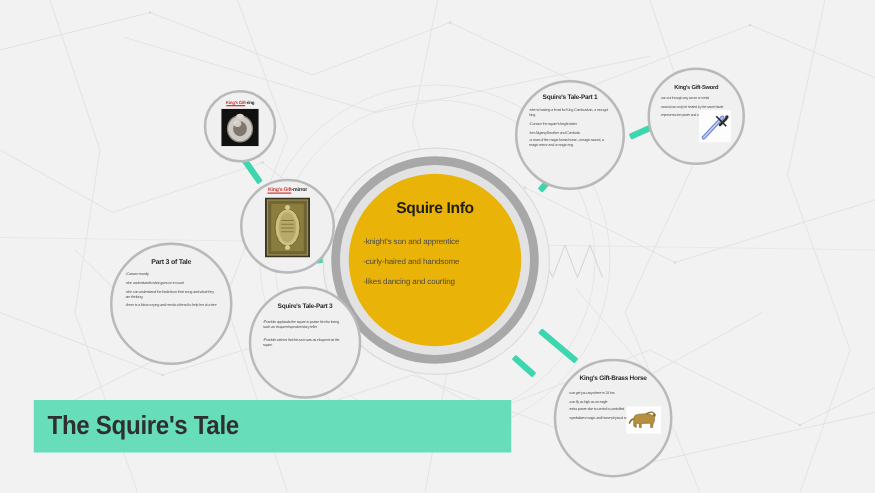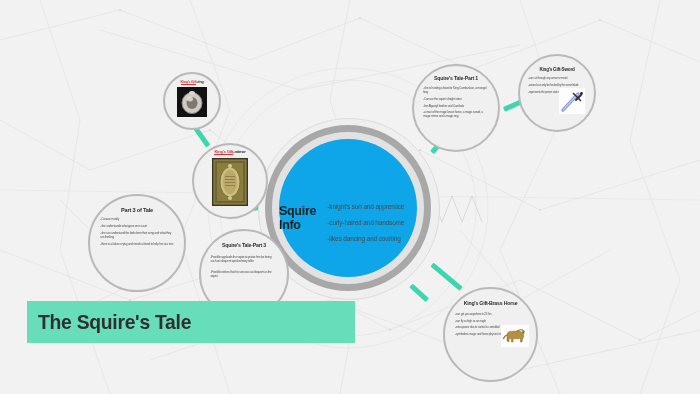--- a/index.html
+++ b/index.html
@@ -39,34 +39,34 @@
     position:absolute;left:258px;top:118px;width:180px;height:180px;
     border-radius:50%;border:1px solid #dcdcdc;background:#efefef;
   }
   #center-ring{
     position:absolute;left:265px;top:125px;width:166px;height:166px;
     border-radius:50%;border:7px solid #a8a8a8;background:#e2e2e2;
     box-sizing:border-box;
   }
   #center-node{
     position:absolute;left:279px;top:139px;width:138px;height:138px;
-    border-radius:50%;background:#0ea5e9;
-    display:flex;align-items:center;justify-content:flex-start;
+    border-radius:50%;background:#eab308;
+    display:flex;flex-direction:column;align-items:center;justify-content:flex-start;
     box-sizing:border-box;padding-top:20px;
   }
   #center-node .c-title{font-size:12.5px;font-weight:bold;color:#1f1f1f;letter-spacing:-0.3px;}
   #center-node .c-list{margin-top:17px;width:115px;}
   #center-node .c-line{font-size:6.4px;color:#4a4a4a;margin-bottom:9px;letter-spacing:-0.1px;}
 
   
   .conn{position:absolute;background:#3ed6ae;border-radius:1px;transform-origin:0 50%;}
 
   
   #title-banner{
-    position:absolute;left:27px;top:301px;width:328px;height:42px;
+    position:absolute;left:27px;top:320px;width:382px;height:42px;
     background:#67ddba;display:flex;align-items:center;
   }
   #title-banner .t-text{
     font-family:"Liberation Sans Narrow","Liberation Sans",sans-serif;
     font-size:21px;font-weight:bold;color:#2f2f2f;
     padding-left:12px;letter-spacing:-0.3px;
     transform:scaleX(0.92);transform-origin:left center;
   }
 
   .thumb{display:block;}

